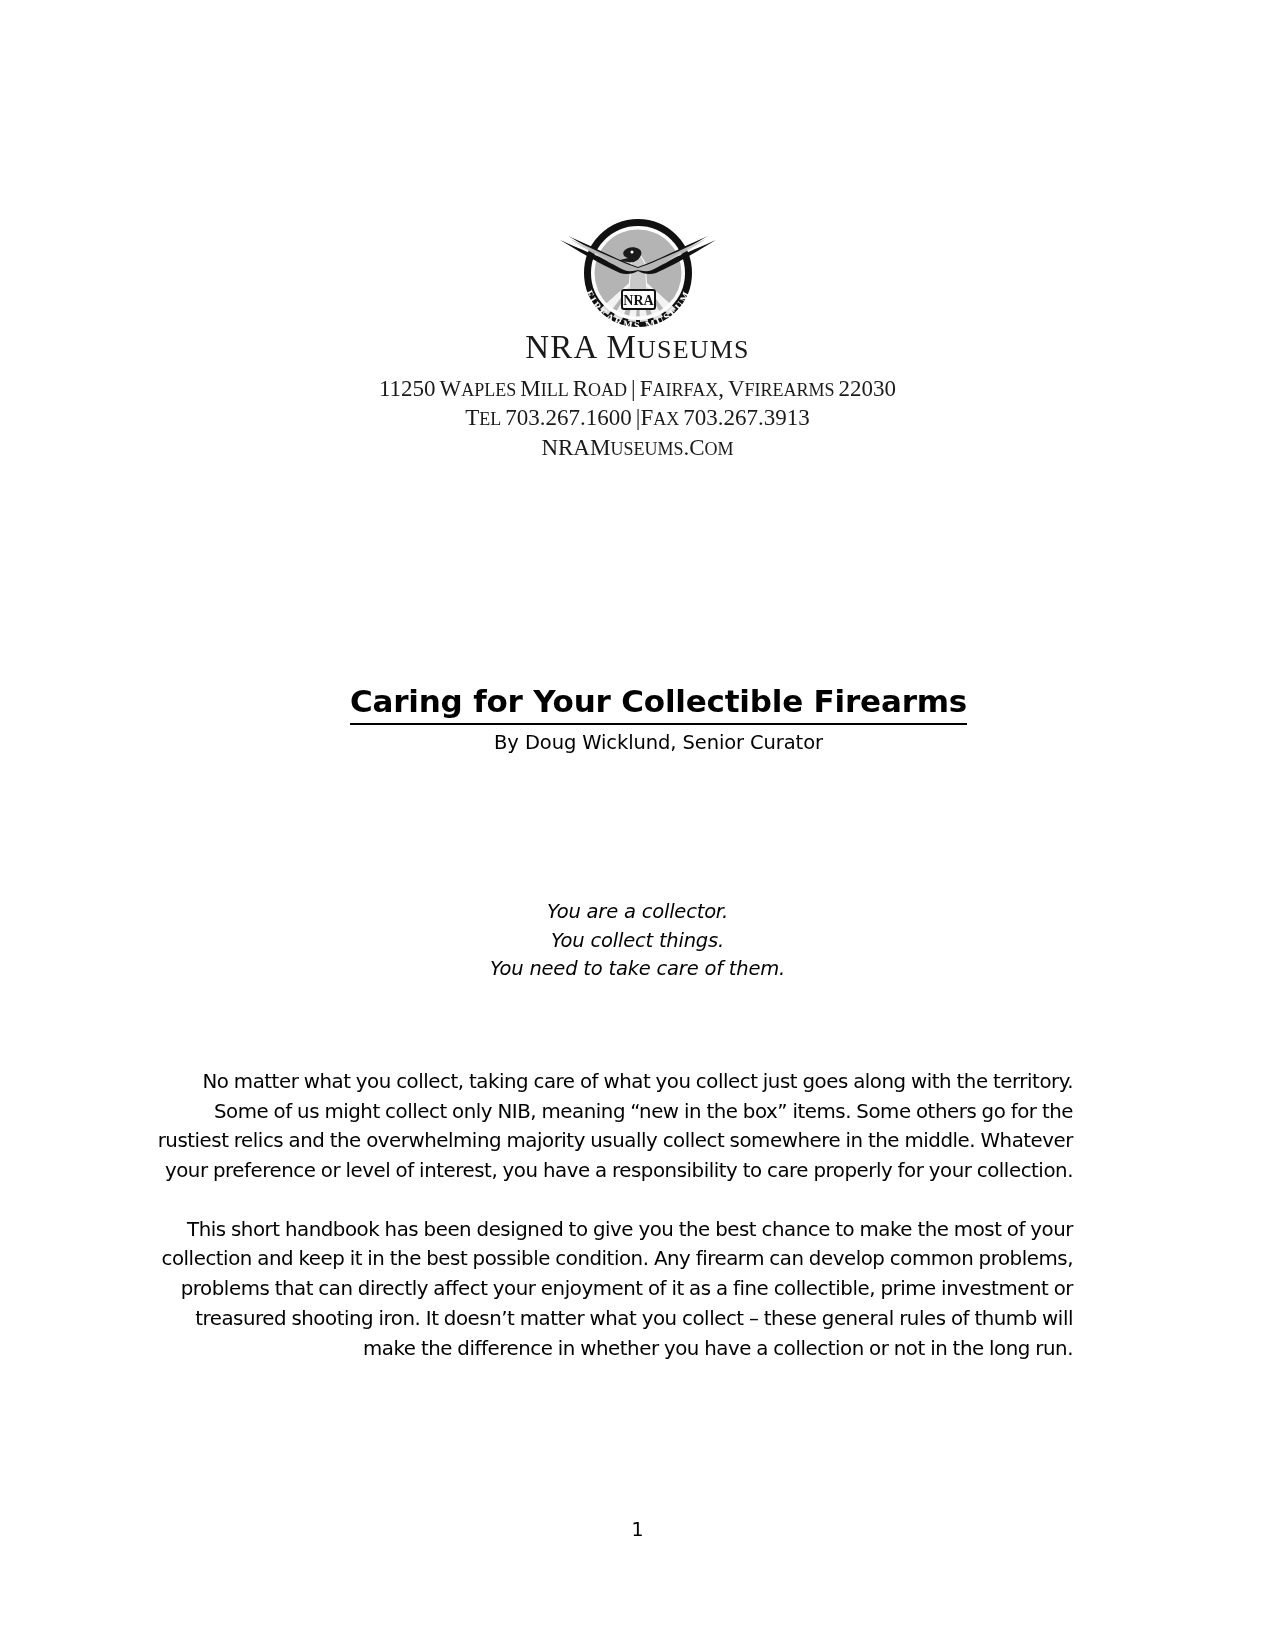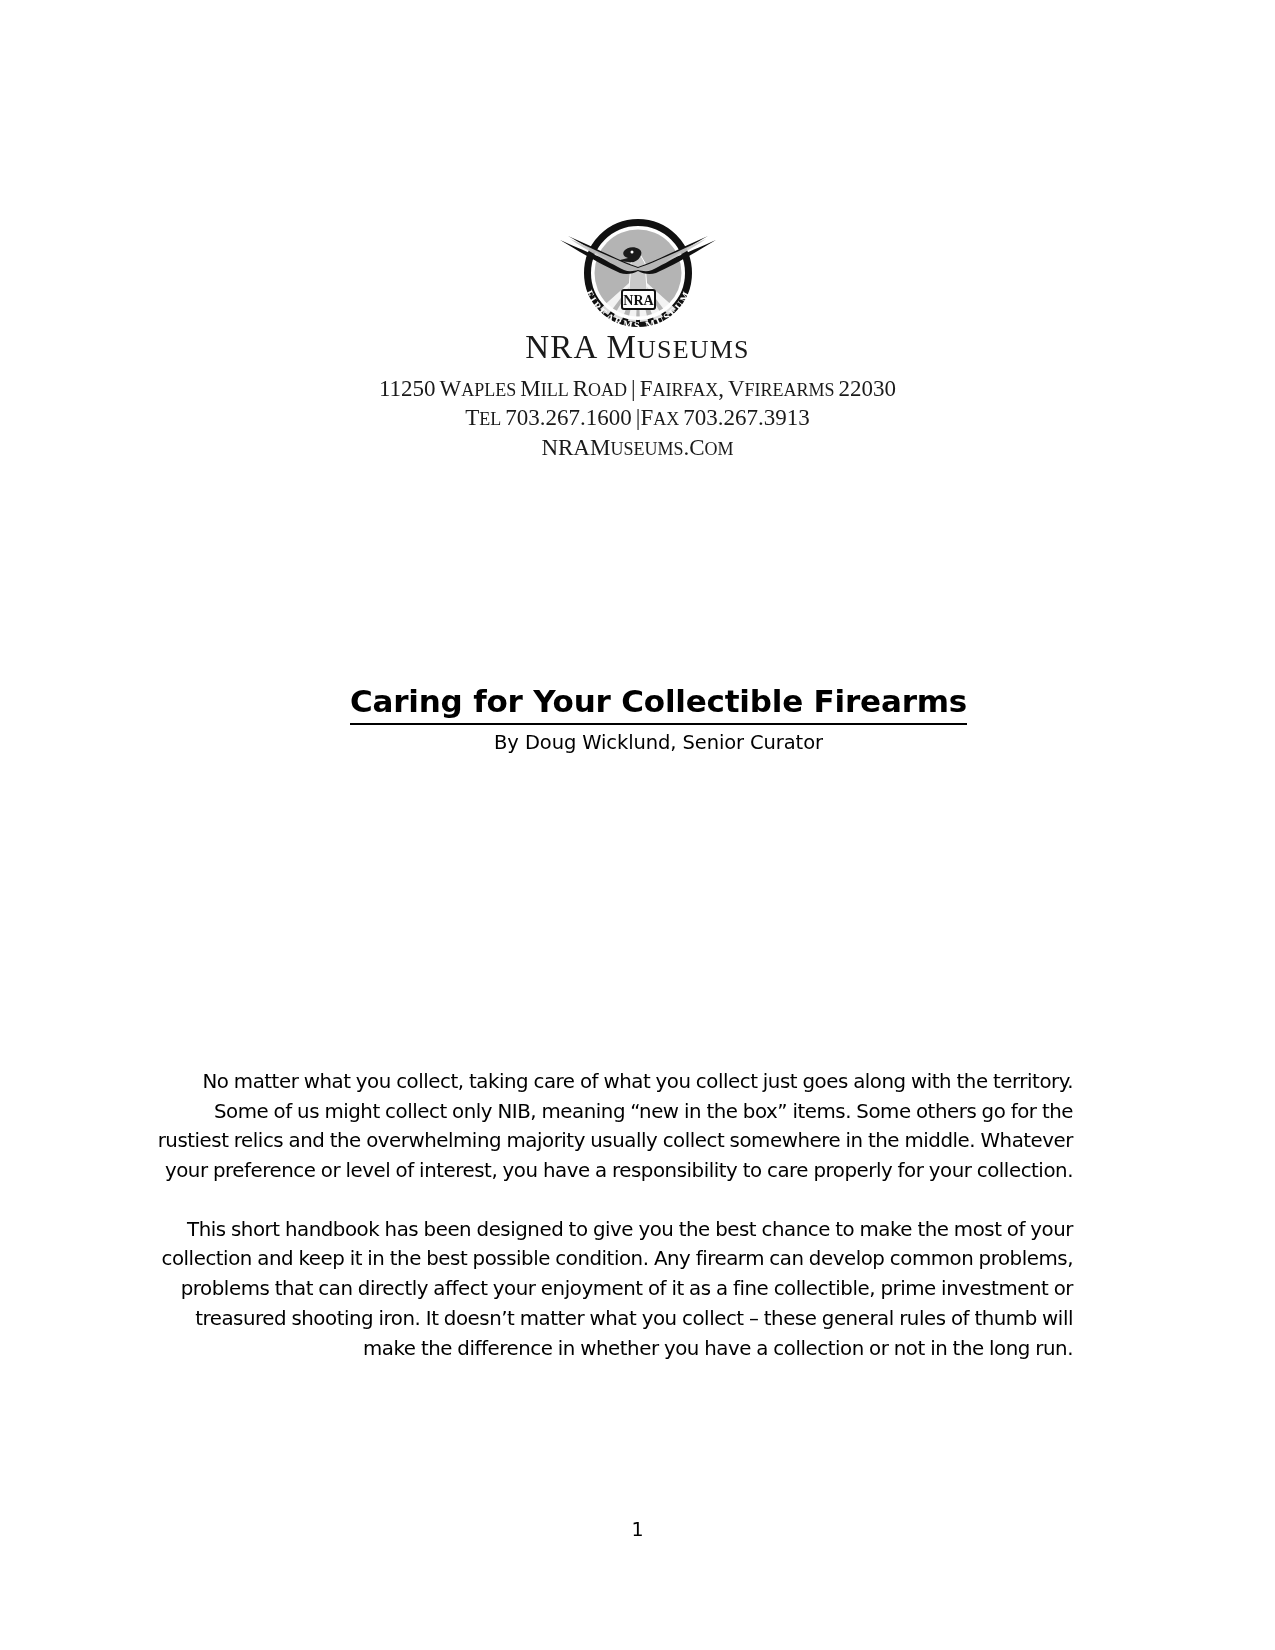--- a/index.html
+++ b/index.html
@@ -208,20 +208,25 @@
     <div class="addr-line">
       <span class="cap">NRA</span><span class="cap">M</span><span class="sc">USEUMS</span><span class="num">.</span><span class="cap">C</span><span class="sc">OM</span>
     </div>
   </div>
 
   <div class="title-block">
     <div class="doc-title">Caring for Your Collectible Firearms</div>
     <div class="doc-byline">By Doug Wicklund, Senior Curator</div>
   </div>
 
+  <div class="epigraph">
+    <div>You are a collector.</div>
+    <div>You collect things.</div>
+    <div>You need to take care of them.</div>
+  </div>
 
   <div class="body-copy">
     <p>No matter what you collect, taking care of what you collect just goes along with the territory. Some of us might collect only NIB, meaning “new in the box” items. Some others go for the rustiest relics and the overwhelming majority usually collect somewhere in the middle. Whatever your preference or level of interest, you have a responsibility to care properly for your collection.</p>
     <p>This short handbook has been designed to give you the best chance to make the most of your collection and keep it in the best possible condition.  Any firearm can develop common problems, problems that can directly affect your enjoyment of it as a fine collectible, prime investment or treasured shooting iron.  It doesn’t matter what you collect – these general rules of thumb will make the difference in whether you have a collection or not in the long run.</p>
   </div>
 
   <div class="page-number">1</div>
 
 </div>
 

